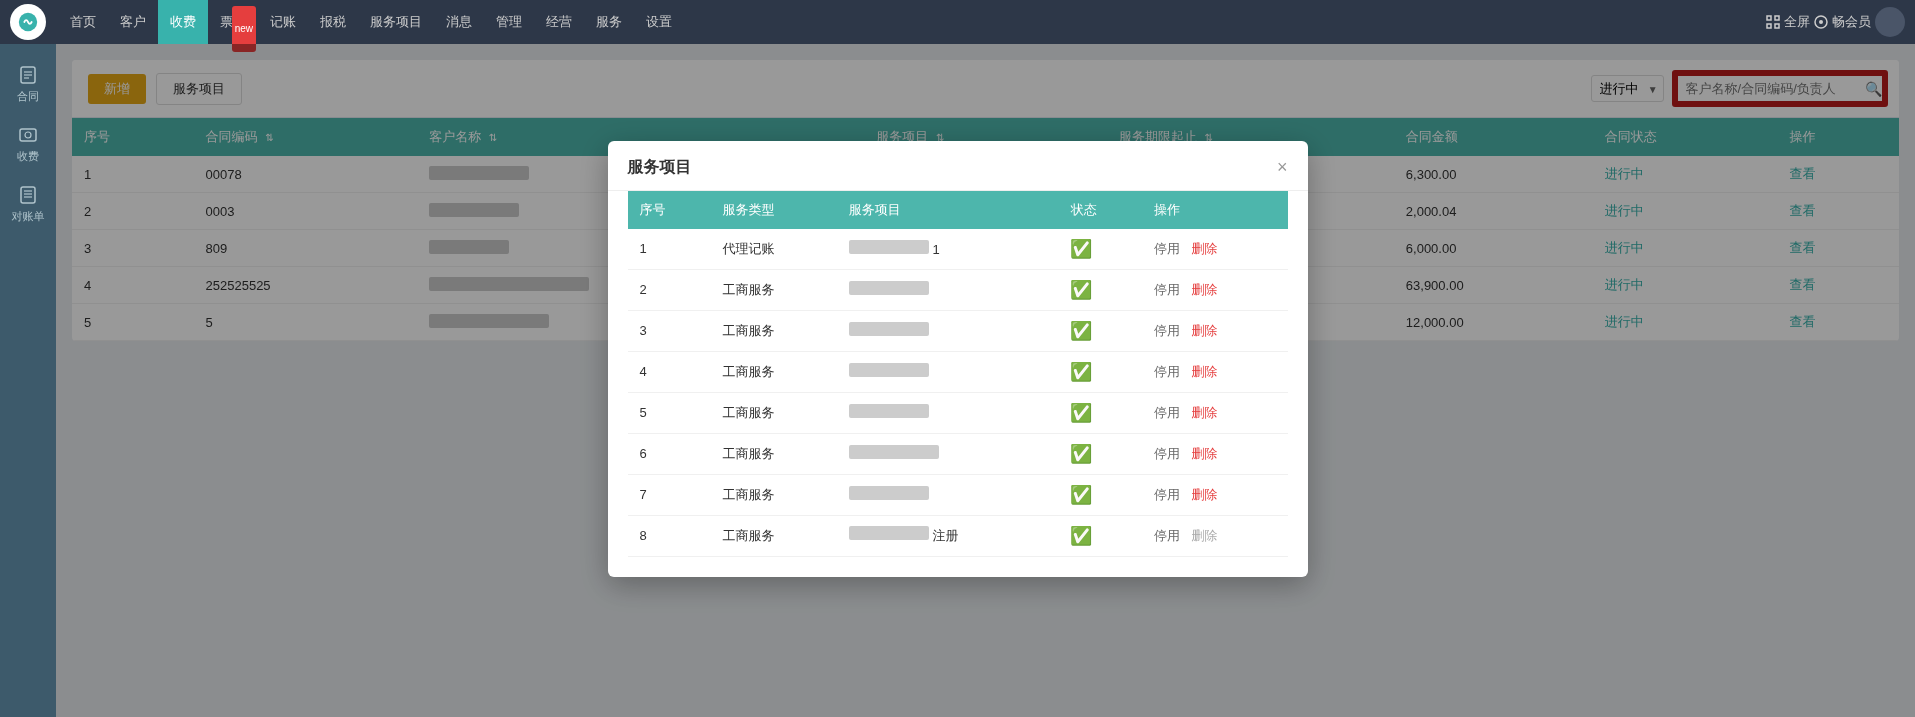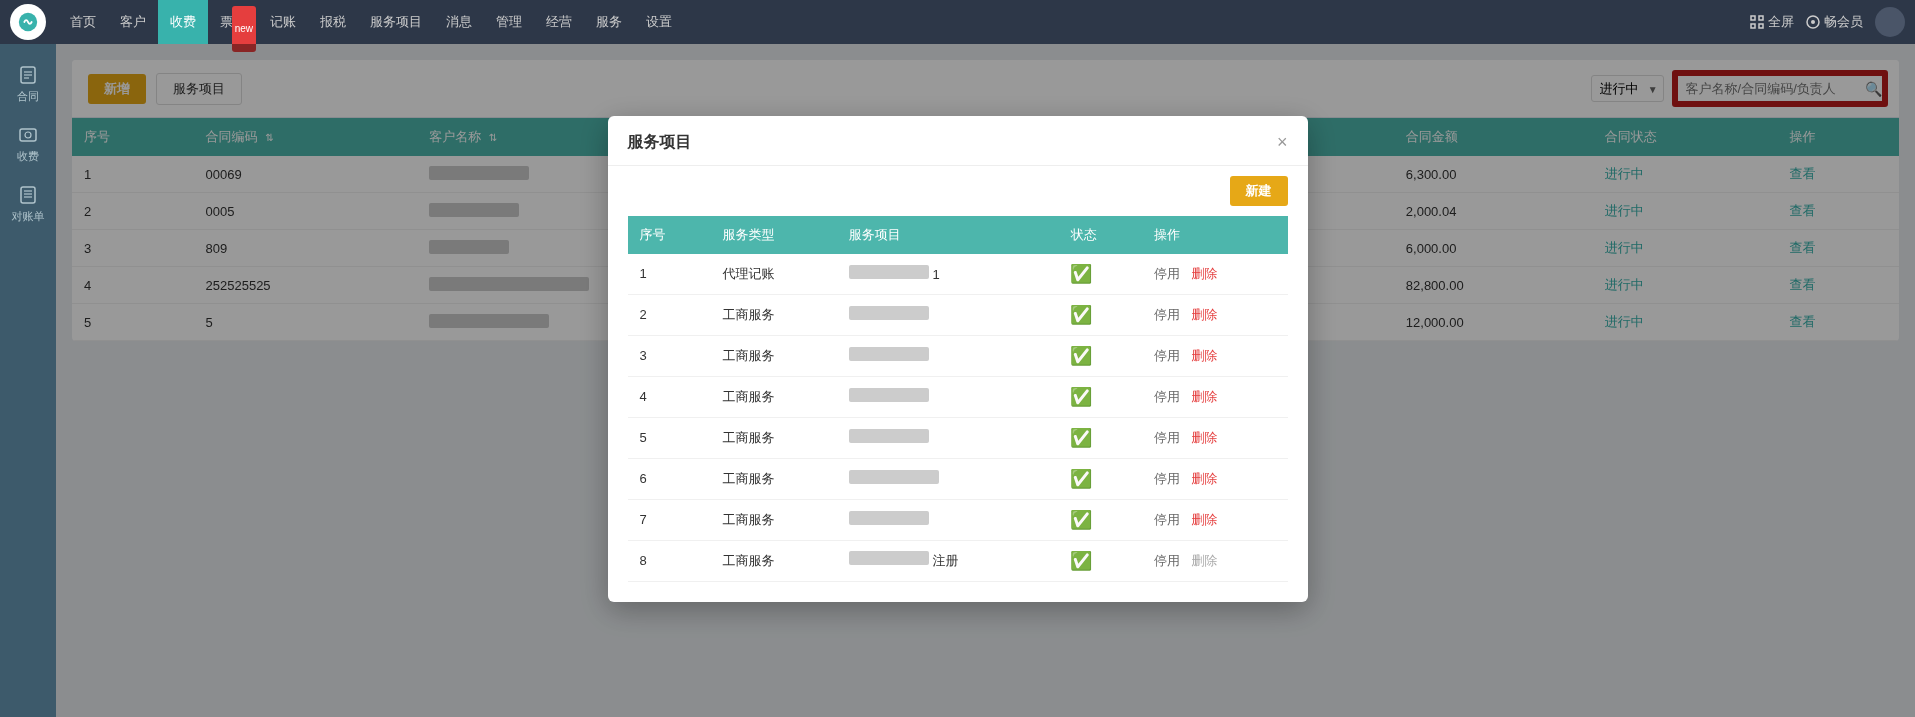--- a/index.html
+++ b/index.html
@@ -44,21 +44,21 @@
       background: #e53e3e;
       color: #fff;
       font-size: 10px;
       border-radius: 3px;
       padding: 1px 3px;
     }
     .nav-right {
       margin-left: auto;
       display: flex;
       align-items: center;
-      gap: 12px;
+      gap: 4px;
       color: #ccc;
       font-size: 13px;
     }
     .nav-right .fullscreen-btn, .nav-right .member-btn {
       cursor: pointer;
       color: #ccc;
       display: flex; align-items: center; gap: 4px;
     }
     .nav-right .avatar {
       width: 30px; height: 30px;
@@ -119,21 +119,20 @@
       border-bottom: 1px solid #e2e8f0;
     }
     .btn-new {
       background: #e6a817;
       color: #fff;
       border: none;
       padding: 6px 16px;
       border-radius: 3px;
       cursor: pointer;
       font-size: 13px;
-      font-weight: bold;
     }
     .btn-service {
       background: #fff;
       color: #333;
       border: 1px solid #ddd;
       padding: 6px 16px;
       border-radius: 3px;
       cursor: pointer;
       font-size: 13px;
     }
@@ -428,31 +427,31 @@
           <th>服务项目 <span class="sort-icon">⇅</span></th>
           <th>服务期限起止 <span class="sort-icon">⇅</span></th>
           <th>合同金额</th>
           <th>合同状态</th>
           <th>操作</th>
         </tr>
       </thead>
       <tbody>
         <tr>
           <td>1</td>
-          <td>00069</td>
+          <td>00078</td>
           <td><span class="blurred-text" style="width:100px"></span></td>
           <td>小规模记账</td>
           <td>202305-202404</td>
           <td>6,300.00</td>
           <td><span class="status-badge">进行中</span></td>
           <td><span class="action-link">查看</span></td>
         </tr>
         <tr>
           <td>2</td>
-          <td>0005</td>
+          <td>0003</td>
           <td><span class="blurred-text" style="width:90px"></span></td>
           <td>小规模记账</td>
           <td>202305-202404</td>
           <td>2,000.04</td>
           <td><span class="status-badge">进行中</span></td>
           <td><span class="action-link">查看</span></td>
         </tr>
         <tr>
           <td>3</td>
           <td>809</td>
@@ -462,21 +461,21 @@
           <td>6,000.00</td>
           <td><span class="status-badge">进行中</span></td>
           <td><span class="action-link">查看</span></td>
         </tr>
         <tr>
           <td>4</td>
           <td>252525525</td>
           <td><span class="blurred-text" style="width:160px"></span></td>
           <td>一般纳税人...</td>
           <td>201807-202403</td>
-          <td>82,800.00</td>
+          <td>63,900.00</td>
           <td><span class="status-badge">进行中</span></td>
           <td><span class="action-link">查看</span></td>
         </tr>
         <tr>
           <td>5</td>
           <td>5</td>
           <td><span class="blurred-text" style="width:120px"></span></td>
           <td>小规模记账</td>
           <td>202303-202402</td>
           <td>12,000.00</td>
@@ -488,23 +487,20 @@
   </div>
 </main>
 
 <div class="overlay"></div>
 
 <div class="modal">
   <div class="modal-header">
     <span class="modal-title">服务项目</span>
     <button class="modal-close">×</button>
   </div>
-  <div class="modal-toolbar">
-    <button class="btn-new">新建</button>
-  </div>
   <div class="modal-body-wrapper">
     <div class="modal-body">
       <table class="modal-table">
         <thead>
           <tr>
             <th>序号</th>
             <th>服务类型</th>
             <th>服务项目</th>
             <th>状态</th>
             <th>操作</th>

